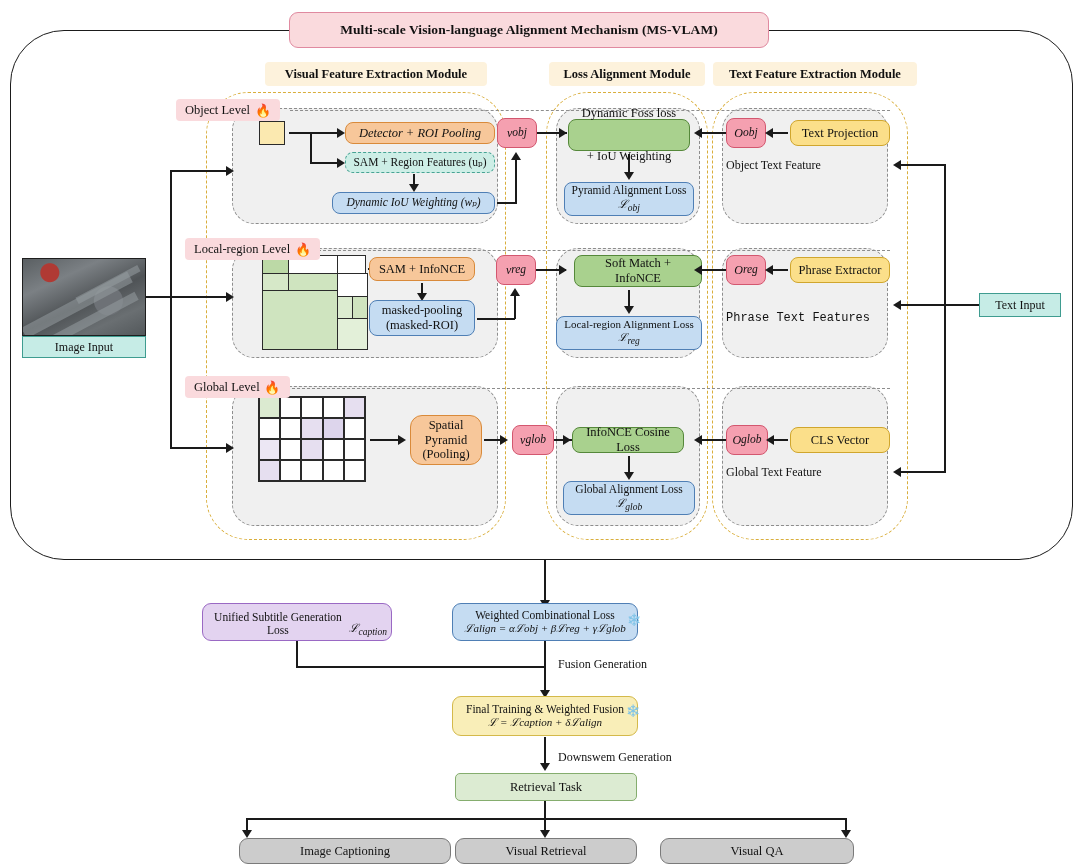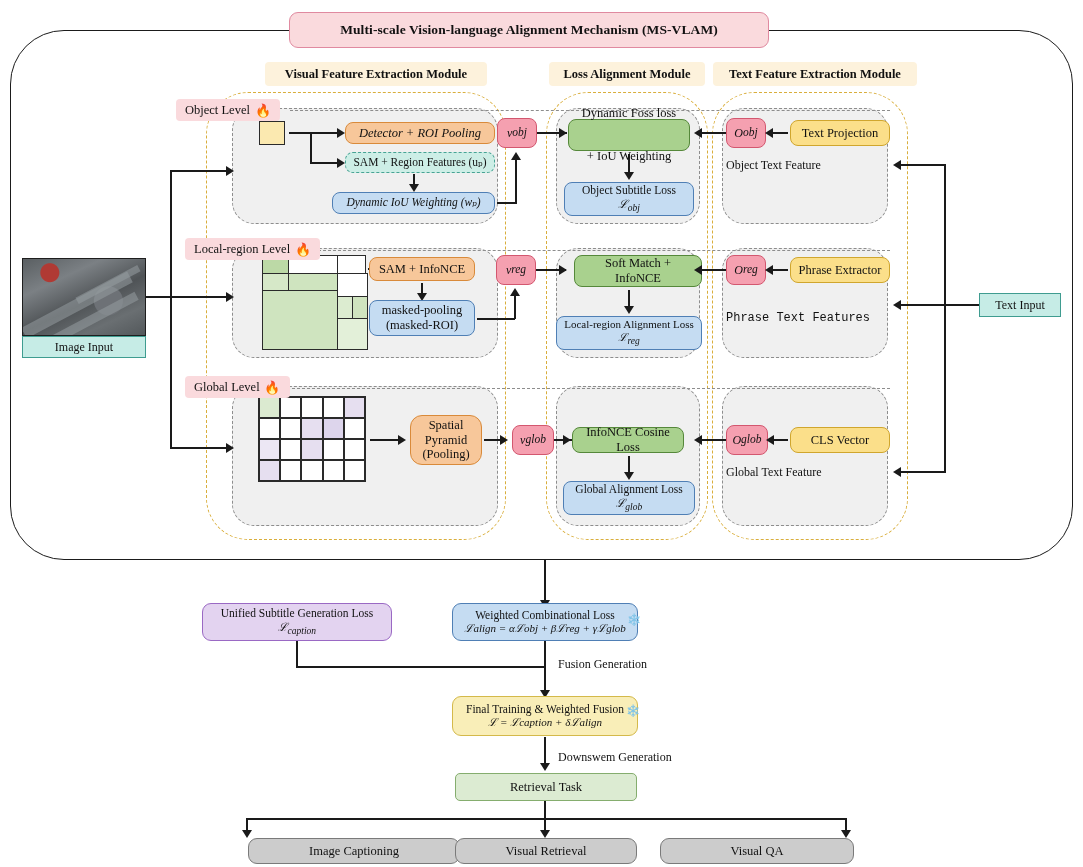--- a/index.html
+++ b/index.html
@@ -144,21 +144,21 @@
   <div class="abs ln lnh" style="left:537px;top:132px;width:30px;"></div>
   <div class="abs ah ah-r" style="left:559px;top:128px;"></div>
 
   <div class="abs box b-green" style="left:568px;top:119px;width:122px;height:32px;flex-direction:column;gap:28px;">
     <span>Dynamic Foss loss</span>
     <span>+ IoU Weighting</span>
   </div>
   <div class="abs ln lnv" style="left:628px;top:154px;height:20px;"></div>
   <div class="abs ah ah-d" style="left:624px;top:172px;"></div>
   <div class="abs box b-blue" style="left:564px;top:182px;width:130px;height:34px;flex-direction:column;font-size:11.5px;">
-    <span>Object Subtitle Loss</span>
+    <span>Pyramid Alignment Loss</span>
     <span style="font-style:italic;">
       <span>ℒ</span><sub style="font-size:9.5px;">obj</sub>
     </span>
   </div>
 
   <div class="abs box b-pink" style="left:726px;top:118px;width:40px;height:30px;">
     <span class="vtok">O</span>
       <sub class="sub">obj</sub>
   </div>
   <div class="abs ln lnh" style="left:700px;top:132px;width:26px;"></div>
@@ -329,21 +329,21 @@
   <div class="abs ln lnh" style="left:900px;top:164px;width:46px;"></div>
   <div class="abs ln lnh" style="left:900px;top:304px;width:46px;"></div>
   <div class="abs ln lnh" style="left:900px;top:471px;width:46px;"></div>
   <div class="abs ah ah-l" style="left:893px;top:160px;"></div>
   <div class="abs ah ah-l" style="left:893px;top:300px;"></div>
   <div class="abs ah ah-l" style="left:893px;top:467px;"></div>
 
   <div class="abs ln lnv" style="left:544px;top:560px;height:44px;"></div>
   <div class="abs ah ah-d" style="left:540px;top:600px;"></div>
 
-  <div class="abs box b-purple" style="left:202px;top:603px;width:190px;height:38px;flex-direction:column;border-radius:9px;font-size:11.5px;">
+  <div class="abs box b-purple" style="left:202px;top:603px;width:190px;height:38px;flex-direction:row;border-radius:9px;font-size:11.5px;align-items:flex-end;">
     <span>Unified Subtitle Generation Loss</span>
     <span style="font-style:italic;">
       <span>ℒ</span><sub style="font-size:9.5px;">caption</sub>
     </span>
   </div>
 
   <div class="abs box b-blue" style="left:452px;top:603px;width:186px;height:38px;flex-direction:column;border-radius:9px;font-size:11.5px;">
     <span>Weighted Combinational Loss</span>
     <span style="font-style:italic;font-size:11px;">ℒalign = αℒobj + βℒreg + γℒglob</span>
   </div>
@@ -369,17 +369,17 @@
 
   <div class="abs ln lnv" style="left:544px;top:801px;height:18px;"></div>
   <div class="abs ln lnh" style="left:246px;top:818px;width:600px;"></div>
   <div class="abs ln lnv" style="left:246px;top:818px;height:14px;"></div>
   <div class="abs ln lnv" style="left:544px;top:818px;height:14px;"></div>
   <div class="abs ln lnv" style="left:845px;top:818px;height:14px;"></div>
   <div class="abs ah ah-d" style="left:242px;top:830px;"></div>
   <div class="abs ah ah-d" style="left:540px;top:830px;"></div>
   <div class="abs ah ah-d" style="left:841px;top:830px;"></div>
 
-  <div class="abs box b-grey" style="left:248px;top:838px;width:212px;height:26px;">Image Captioning</div>
+  <div class="abs box b-grey" style="left:239px;top:838px;width:212px;height:26px;">Image Captioning</div>
   <div class="abs box b-grey" style="left:455px;top:838px;width:182px;height:26px;">Visual Retrieval</div>
   <div class="abs box b-grey" style="left:660px;top:838px;width:194px;height:26px;">Visual QA</div>
 
 </div>
 
 </body></html>

